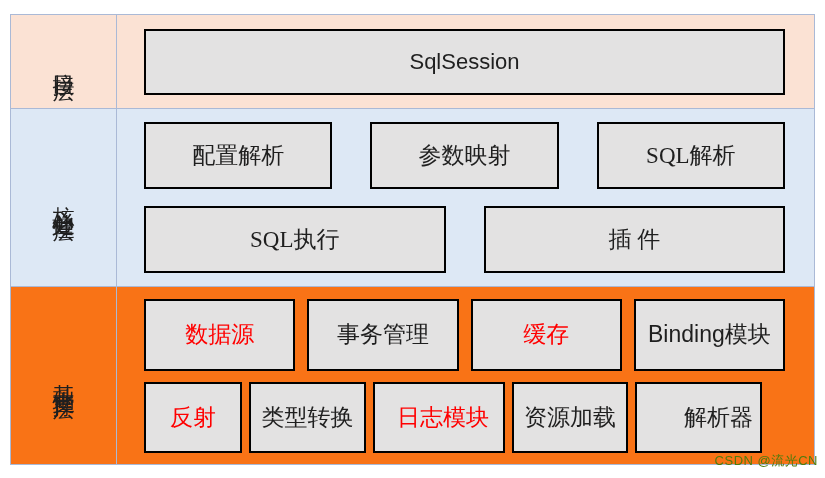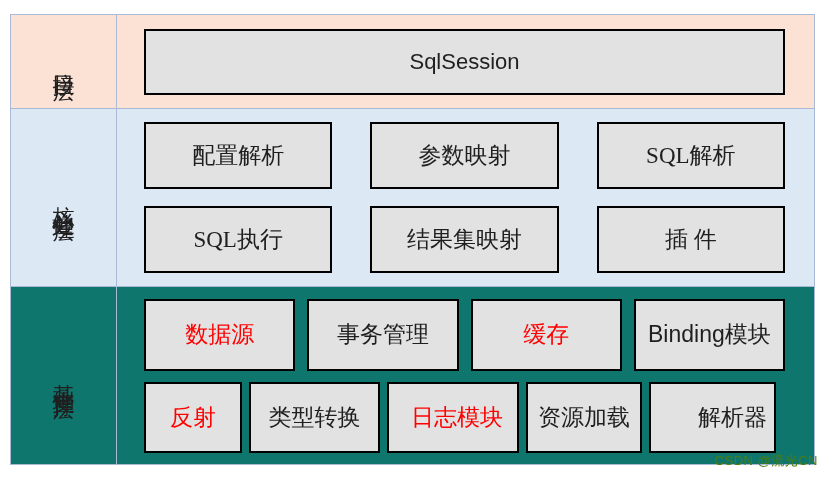--- a/index.html
+++ b/index.html
@@ -18,21 +18,21 @@
     border: 1px solid #aab9d6;
     display: flex;
     flex-direction: column;
   }
   .layer {
     display: flex;
     flex-direction: row;
   }
   .layer-interface  { height: 94px;  background: #fbe2d4; border-bottom: 1px solid #aab9d6; }
   .layer-core       { height: 178px; background: #dde8f5; border-bottom: 1px solid #aab9d6; }
-  .layer-foundation { height: 177px; background: #0f766e; }
+  .layer-foundation { height: 177px; background: #f97316; }
   .label-cell {
     width: 106px;
     flex: 0 0 106px;
     border-right: 1px solid #aab9d6;
     display: flex;
     align-items: center;
     justify-content: center;
   }
   .layer-label {
     writing-mode: vertical-lr;
@@ -67,21 +67,21 @@
   
   .row { display: flex; flex-direction: row; }
   .row-core { gap: 38px; height: 67px; }
   .row-core .box { flex: 1 1 0; font-family: Liberation Serif, serif; }
   .row-core + .row-core { margin-top: 17px; }
   
   .row-found-1 { gap: 12px; height: 72px; margin-bottom: 11px; }
   .row-found-1 .box { flex: 1 1 0; }
   .row-found-2 { gap: 7px; height: 71px; }
   .row-found-2 .box:nth-child(1) { width: 98px; }
-  .row-found-2 .box:nth-child(2) { width: 131px; }
+  .row-found-2 .box:nth-child(2) { width: 117px; }
   .row-found-2 .box:nth-child(3) { width: 132px; padding-left: 8px; }
   .row-found-2 .box:nth-child(4) { width: 116px; }
   .row-found-2 .box:nth-child(5) { width: 127px; padding-left: 40px; }
   .watermark {
     position: absolute;
     right: 7px; top: 452px;
     font-size: 13px;
     color: #4d7c0f;
     letter-spacing: 0.5px;
   }
@@ -105,21 +105,20 @@
       <div class="layer-label">核心处理层</div>
     </div>
     <div class="content-cell">
       <div class="row row-core">
         <div class="box">配置解析</div>
         <div class="box">参数映射</div>
         <div class="box">SQL解析</div>
       </div>
       <div class="row row-core">
         <div class="box">SQL执行</div>
-        <div class="box">结果集映射</div>
         <div class="box">插 件</div>
       </div>
     </div>
   </div>
 
   <div class="layer layer-foundation">
     <div class="label-cell">
       <div class="layer-label">基础支撑层</div>
     </div>
     <div class="content-cell">

